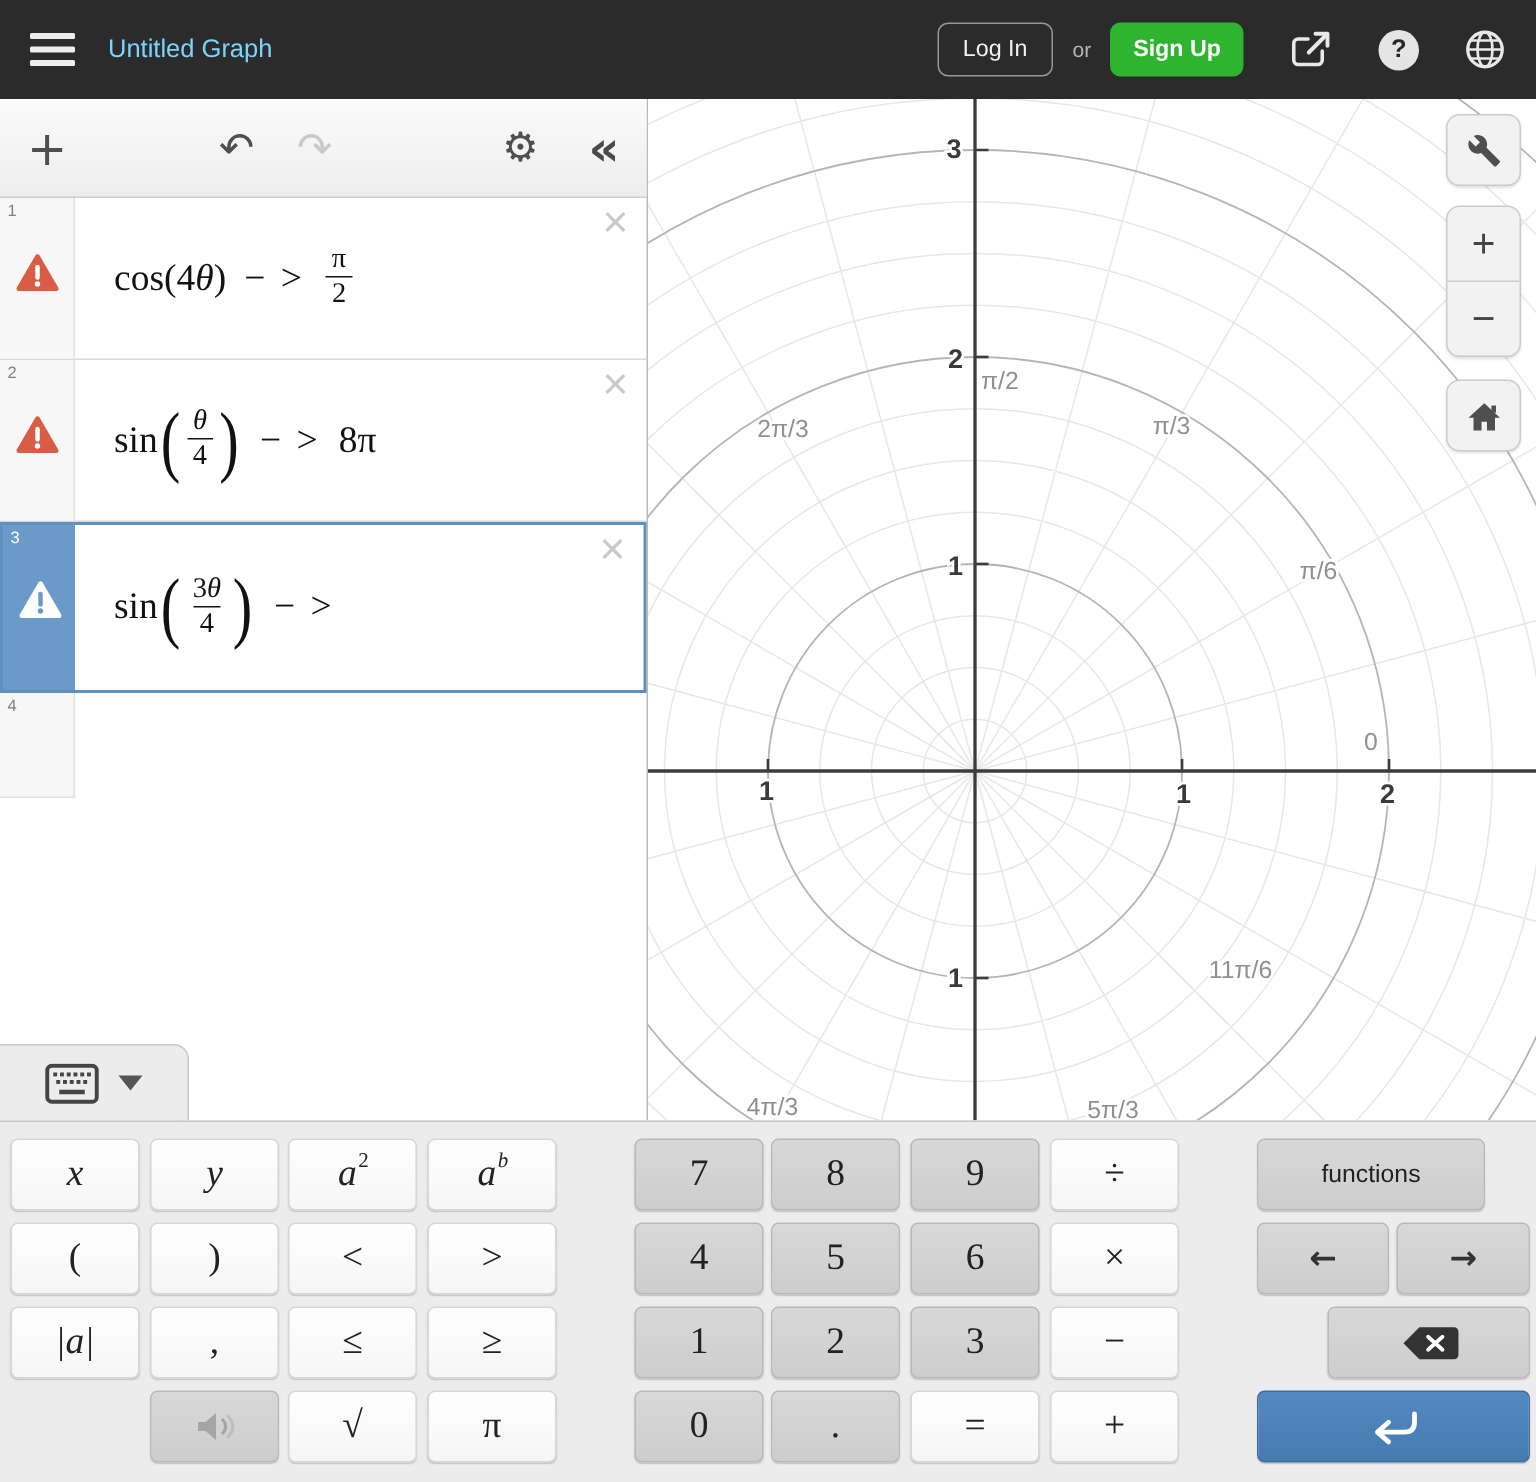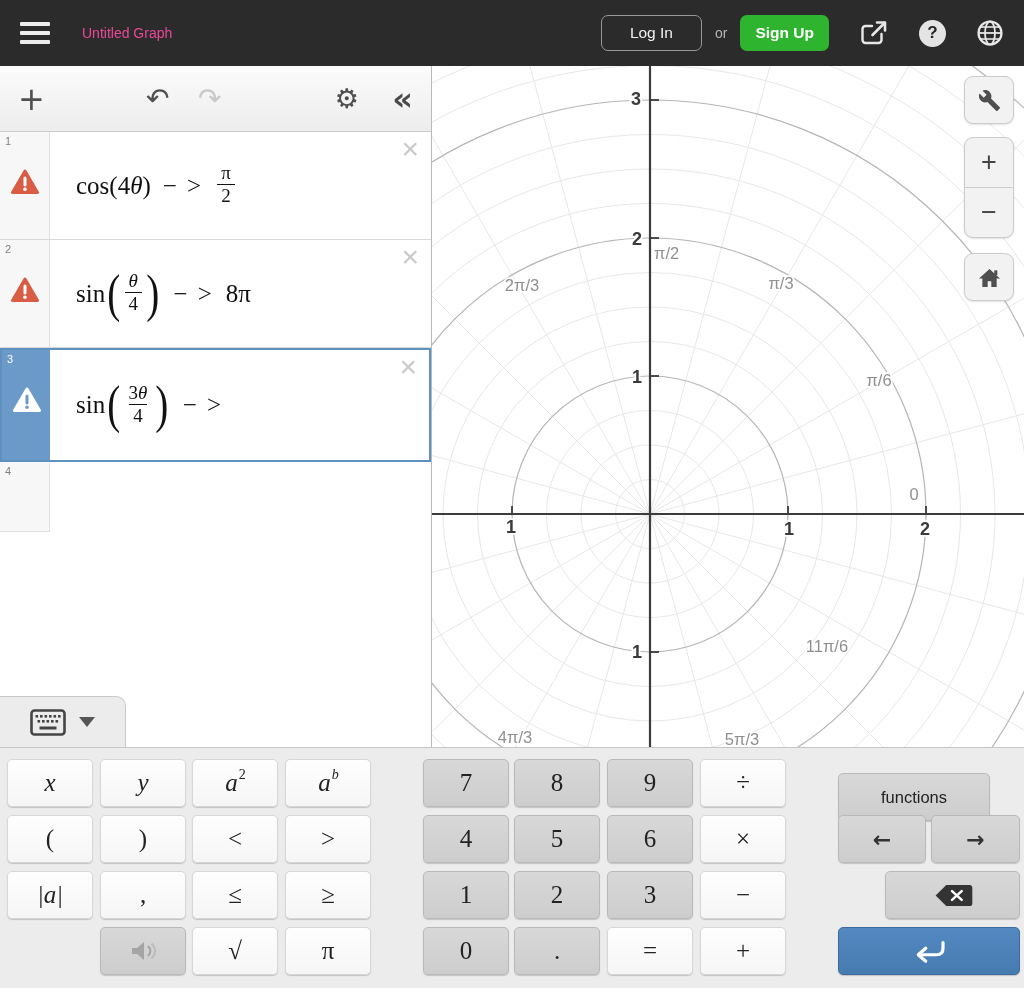--- a/index.html
+++ b/index.html
@@ -3,24 +3,24 @@
 <meta charset="utf-8">
 <style>
   html,body{margin:0;padding:0;}
   body{width:1024px;height:988px;position:relative;overflow:hidden;background:#fff;
        font-family:"Liberation Sans",sans-serif;}
   
   #header{position:absolute;left:0;top:0;width:1024px;height:66px;background:#2b2b2b;
           display:flex;align-items:center;padding:0 20px;box-sizing:border-box;}
   #hamburger{width:30px;cursor:pointer;}
   #hamburger div{height:4px;background:#ededed;margin:5px 0;border-radius:1px;}
-  #graph-title{color:#ec4899;font-size:14px;margin-left:32px;}
+  #graph-title{color:#7dd3fc;font-size:17px;margin-left:22px;}
   #header .spacer{flex:1;}
   #login-btn{border:1.5px solid #979797;border-radius:7px;color:#f0f0f0;font-size:15.5px;
-             padding:8px 28px;background:transparent;}
+             padding:8px 16px;background:transparent;}
   #or-label{color:#b5b5b5;font-size:14px;margin:0 13px;}
   #signup-btn{background:#2eb42e;border-radius:7px;color:#fff;font-size:15.5px;font-weight:600;
               padding:9px 15px;}
   .hdr-icon{margin-left:30px;display:flex;align-items:center;justify-content:center;}
   #help-circle{width:27px;height:27px;border-radius:50%;background:#e4e4e4;color:#262626;
                font-weight:bold;font-size:17px;display:flex;align-items:center;justify-content:center;}
   
   #expr-panel{position:absolute;left:0;top:66px;width:432px;height:681px;background:#fff;
               border-right:1px solid #b9b9b9;box-sizing:border-box;}
   #expr-toolbar{height:65px;background:linear-gradient(#fbfbfb,#ededed);border-bottom:1px solid #ccc;
@@ -378,21 +378,21 @@
     <div class="key gray" style="left: 607px; top: 67px; width: 86px;">6</div>
     <div class="key white" style="left: 700px; top: 67px; width: 86px;">×</div>
     <div class="key gray" style="left: 423px; top: 123px; width: 86px;">1</div>
     <div class="key gray" style="left: 514px; top: 123px; width: 86px;">2</div>
     <div class="key gray" style="left: 607px; top: 123px; width: 86px;">3</div>
     <div class="key white" style="left: 700px; top: 123px; width: 86px;">−</div>
     <div class="key gray" style="left: 423px; top: 179px; width: 86px;">0</div>
     <div class="key gray" style="left: 514px; top: 179px; width: 86px;">.</div>
     <div class="key white" style="left: 607px; top: 179px; width: 86px;">=</div>
     <div class="key white" style="left: 700px; top: 179px; width: 86px;">+</div>
-    <div class="key gray fn" style="left: 838px; top: 25px; width: 152px;">functions</div>
+    <div class="key gray fn" style="left: 838px; top: 11px; width: 152px;">functions</div>
     <div class="key gray arrowk" style="left: 838px; top: 67px; width: 88px;">←</div>
     <div class="key gray arrowk" style="left: 931px; top: 67px; width: 89px;">→</div>
     <div class="key gray" style="left: 885px; top: 123px; width: 135px;">
       <svg width="44" height="27" viewBox="0 0 44 28">
         <path d="M15 3 H39 a3 3 0 0 1 3 3 V22 a3 3 0 0 1 -3 3 H15 L4 14 Z" fill="#333"></path>
         <line x1="21" y1="9.5" x2="31" y2="18.5" stroke="#fff" stroke-width="2.6" stroke-linecap="round"></line>
         <line x1="31" y1="9.5" x2="21" y2="18.5" stroke="#fff" stroke-width="2.6" stroke-linecap="round"></line>
       </svg>
     </div>
     <div class="key blue" style="left: 838px; top: 179px; width: 182px;">

